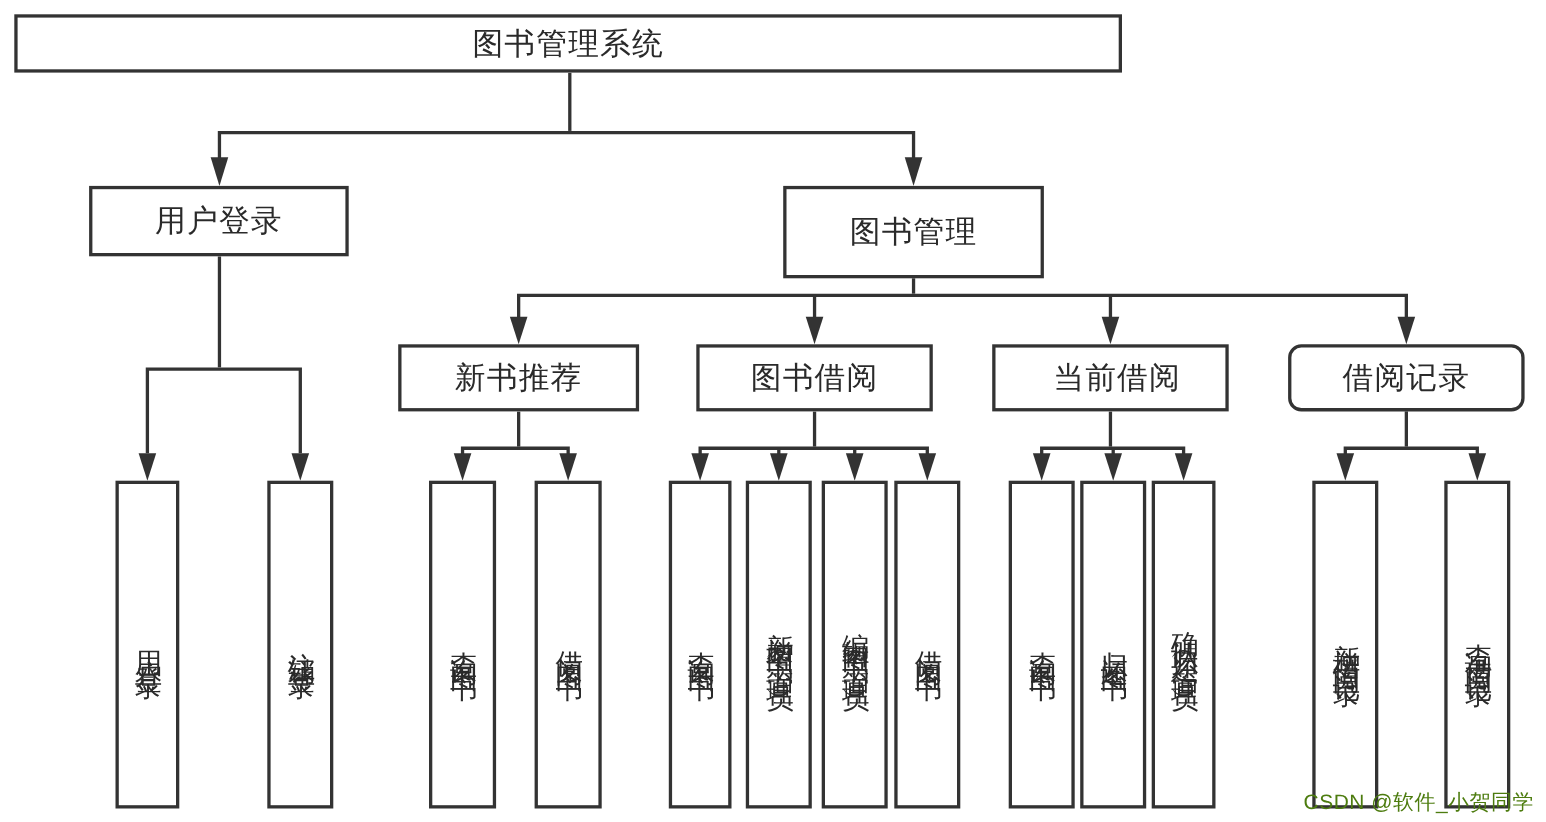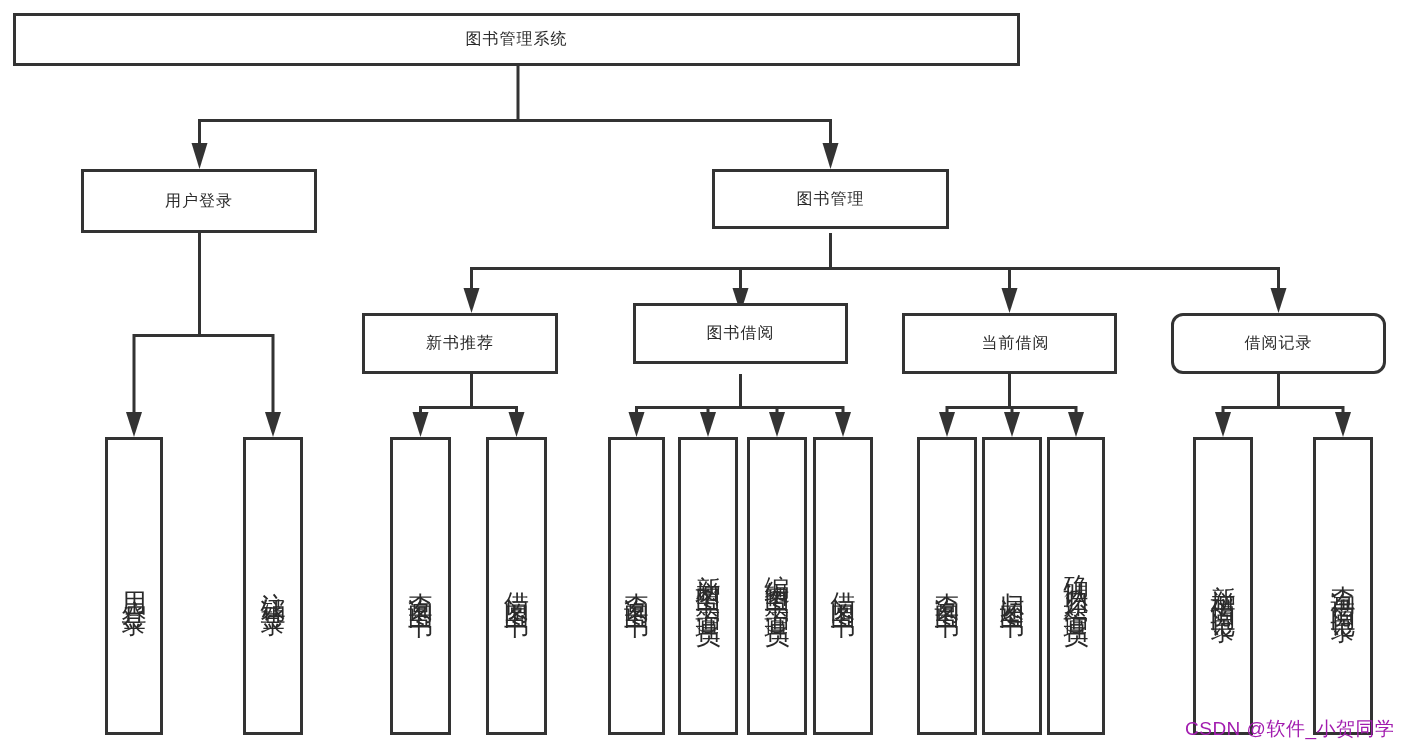--- a/index.html
+++ b/index.html
@@ -19,39 +19,39 @@
   .node {
     position: absolute;
     box-sizing: border-box;
     border: 3px solid #333333;
     background: #ffffff;
     display: flex;
     align-items: center;
     justify-content: center;
     color: #2a2a2a;
   }
-  .h-node { font-size: 16px; letter-spacing: 1px; }
+  .h-node { font-size: 28px; letter-spacing: 1px; }
   .leaf {
     top: 437px;
     height: 298px;
   }
   .leaf .vtext {
     writing-mode: vertical-rl;
     text-orientation: mixed;
     font-size: 25px;
     letter-spacing: 7px;
     line-height: 1;
     white-space: nowrap;
   }
   #watermark {
     position: absolute;
     left: 1185px;
     top: 716px;
     font-size: 19px;
-    color: #a21caf;
+    color: #4d7c0f;
     letter-spacing: 0.5px;
     white-space: nowrap;
   }
 </style>
 </head>
 <body>
 
 <div id="canvas">
 
   <svg id="wires" viewBox="0 0 1405 747" xmlns="http://www.w3.org/2000/svg">
@@ -113,28 +113,28 @@
     </g>
   </svg>
 
   <div class="node h-node" style="left:13px; top:13px; width:1007px; height:53px;">
     <span>图书管理系统</span>
   </div>
 
   <div class="node h-node" style="left:81px; top:169px; width:236px; height:64px;">
     <span>用户登录</span>
   </div>
-  <div class="node h-node" style="left:712px; top:169px; width:237px; height:60px;">
+  <div class="node h-node" style="left:712px; top:169px; width:237px; height:84px;">
     <span>图书管理</span>
   </div>
 
-  <div class="node h-node" style="left:362px; top:313px; width:196px; height:61px;">
+  <div class="node h-node" style="left:362px; top:313px; width:219px; height:61px;">
     <span>新书推荐</span>
   </div>
-  <div class="node h-node" style="left:633px; top:303px; width:215px; height:61px;">
+  <div class="node h-node" style="left:633px; top:313px; width:215px; height:61px;">
     <span>图书借阅</span>
   </div>
   <div class="node h-node" style="left:902px; top:313px; width:215px; height:61px;padding-left:12px;">
     <span>当前借阅</span>
   </div>
   <div class="node h-node" style="left:1171px; top:313px; width:215px; height:61px;border-radius:12px;">
     <span>借阅记录</span>
   </div>
 
   <div class="node leaf" style="left:105px; width:58px;">

